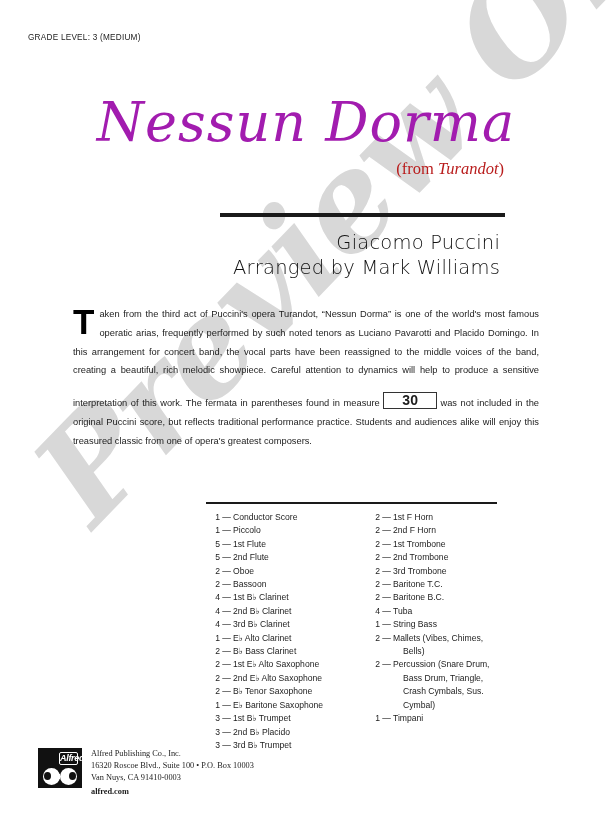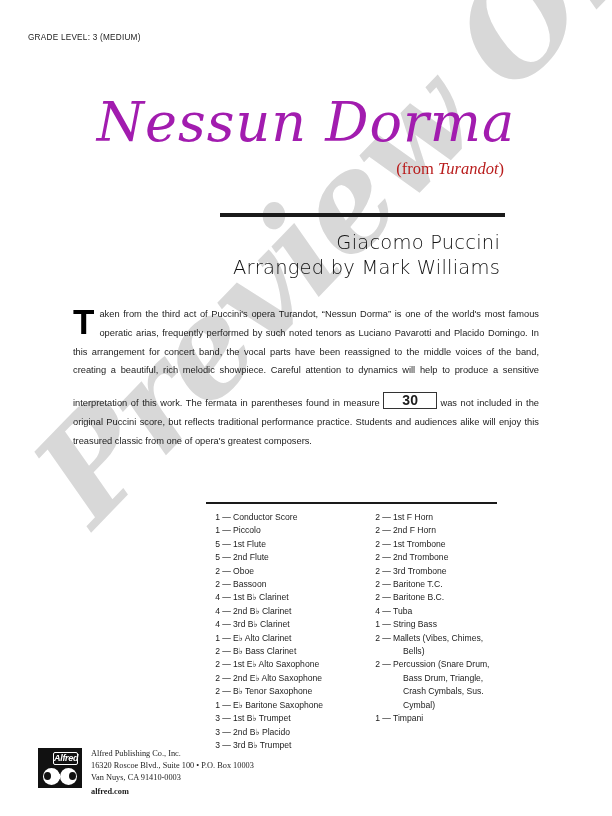--- a/index.html
+++ b/index.html
@@ -224,21 +224,21 @@
     border: 1.5px solid #fff;
     border-radius: 2px;
     color: #fff;
     font-family: "Liberation Sans", sans-serif;
     font-weight: 700;
     font-style: italic;
     font-size: 9px;
     line-height: 11px;
     text-align: center;
     letter-spacing: -0.3px;
-    margin: 1px 1px 2px 12px;
+    margin: 1px 1px 2px 18px;
   }
   .alfred-logo .logo-mark {
     display: block;
     position: relative;
     height: 20px;
     margin: 0 2px;
   }
   .alfred-logo .logo-mark .blob-l,
   .alfred-logo .logo-mark .blob-r {
     position: absolute;

